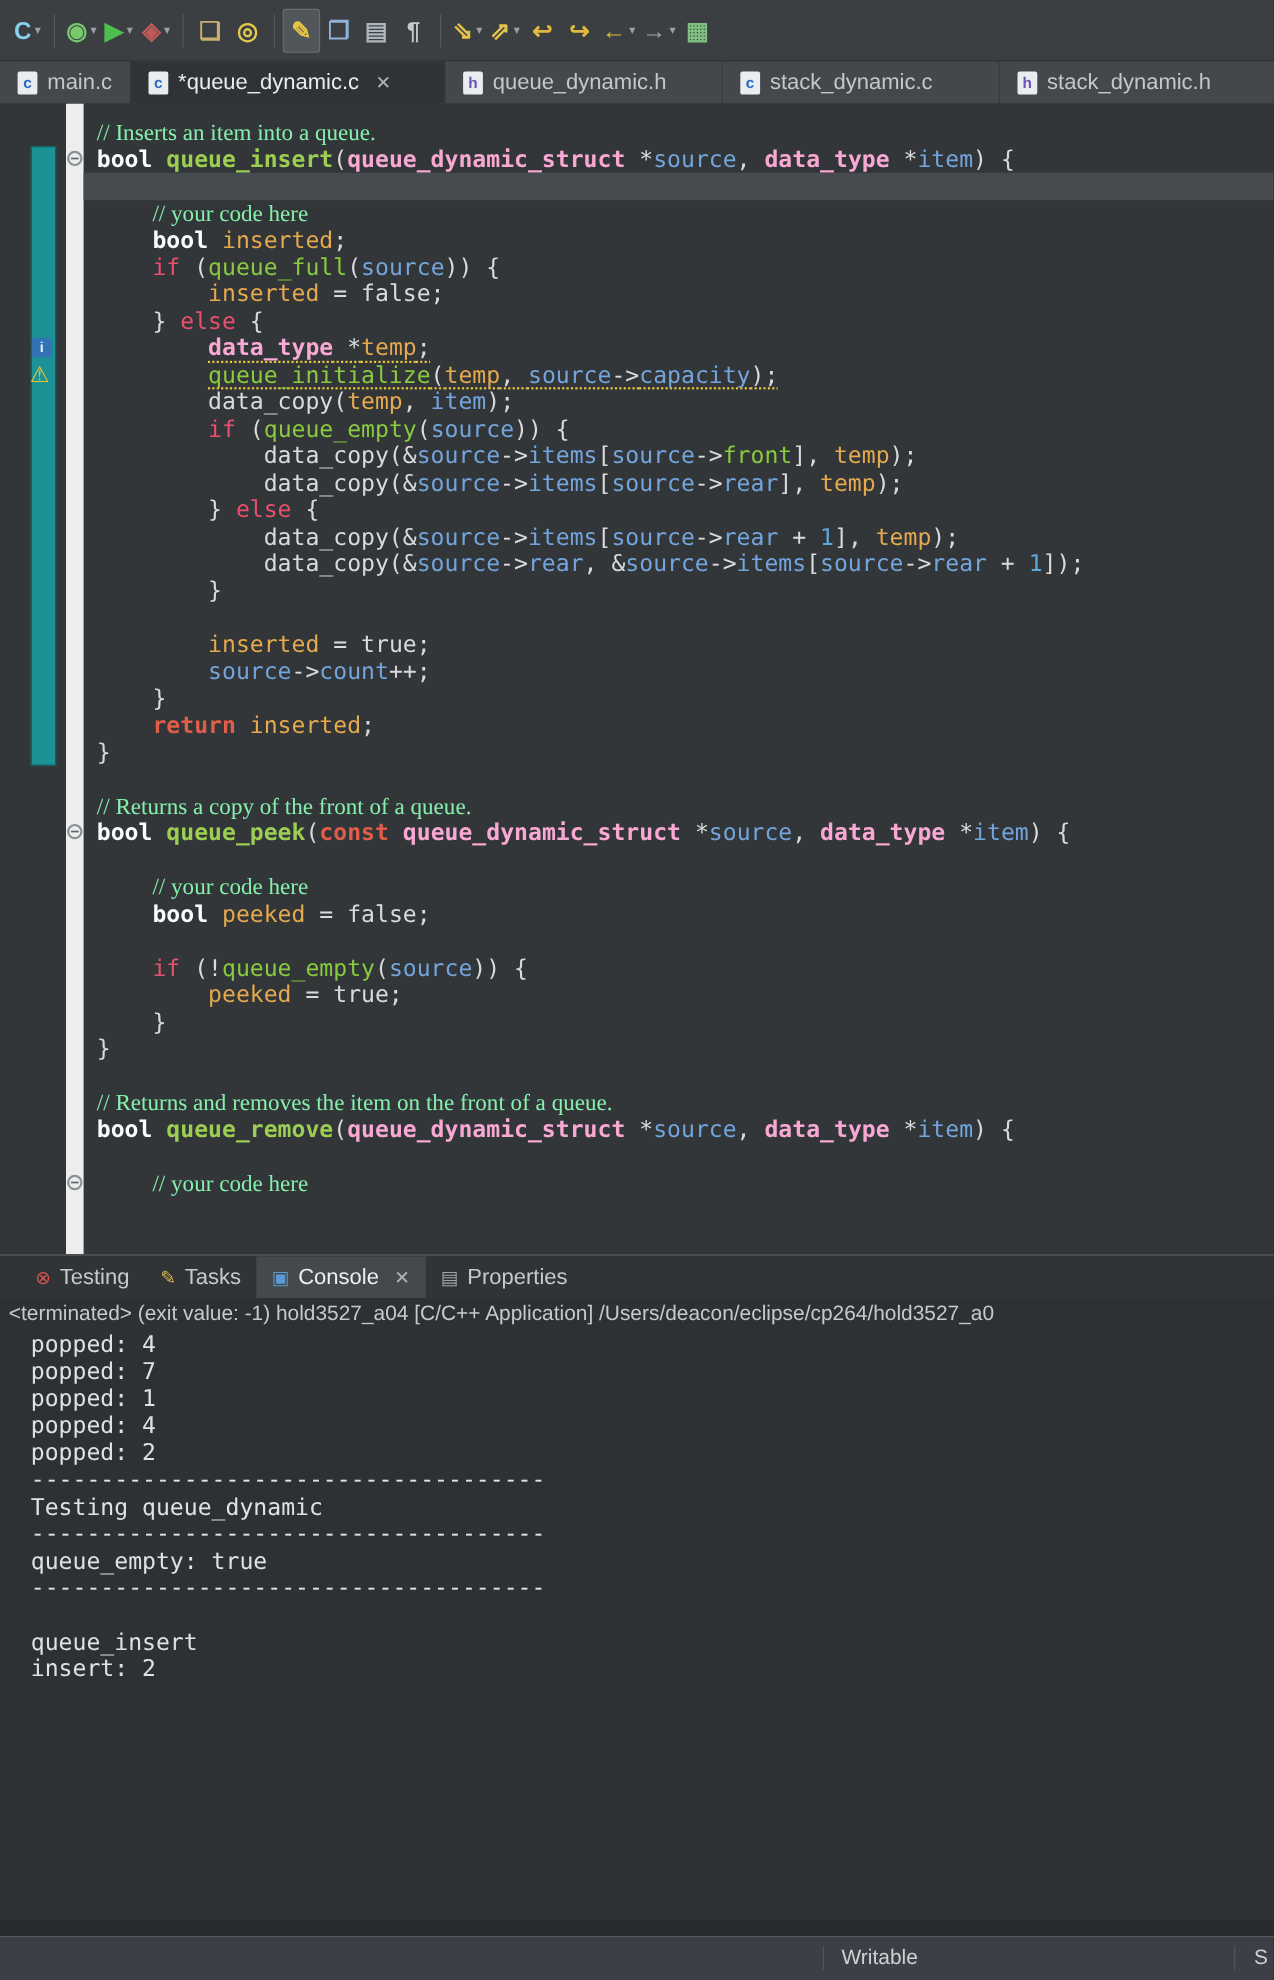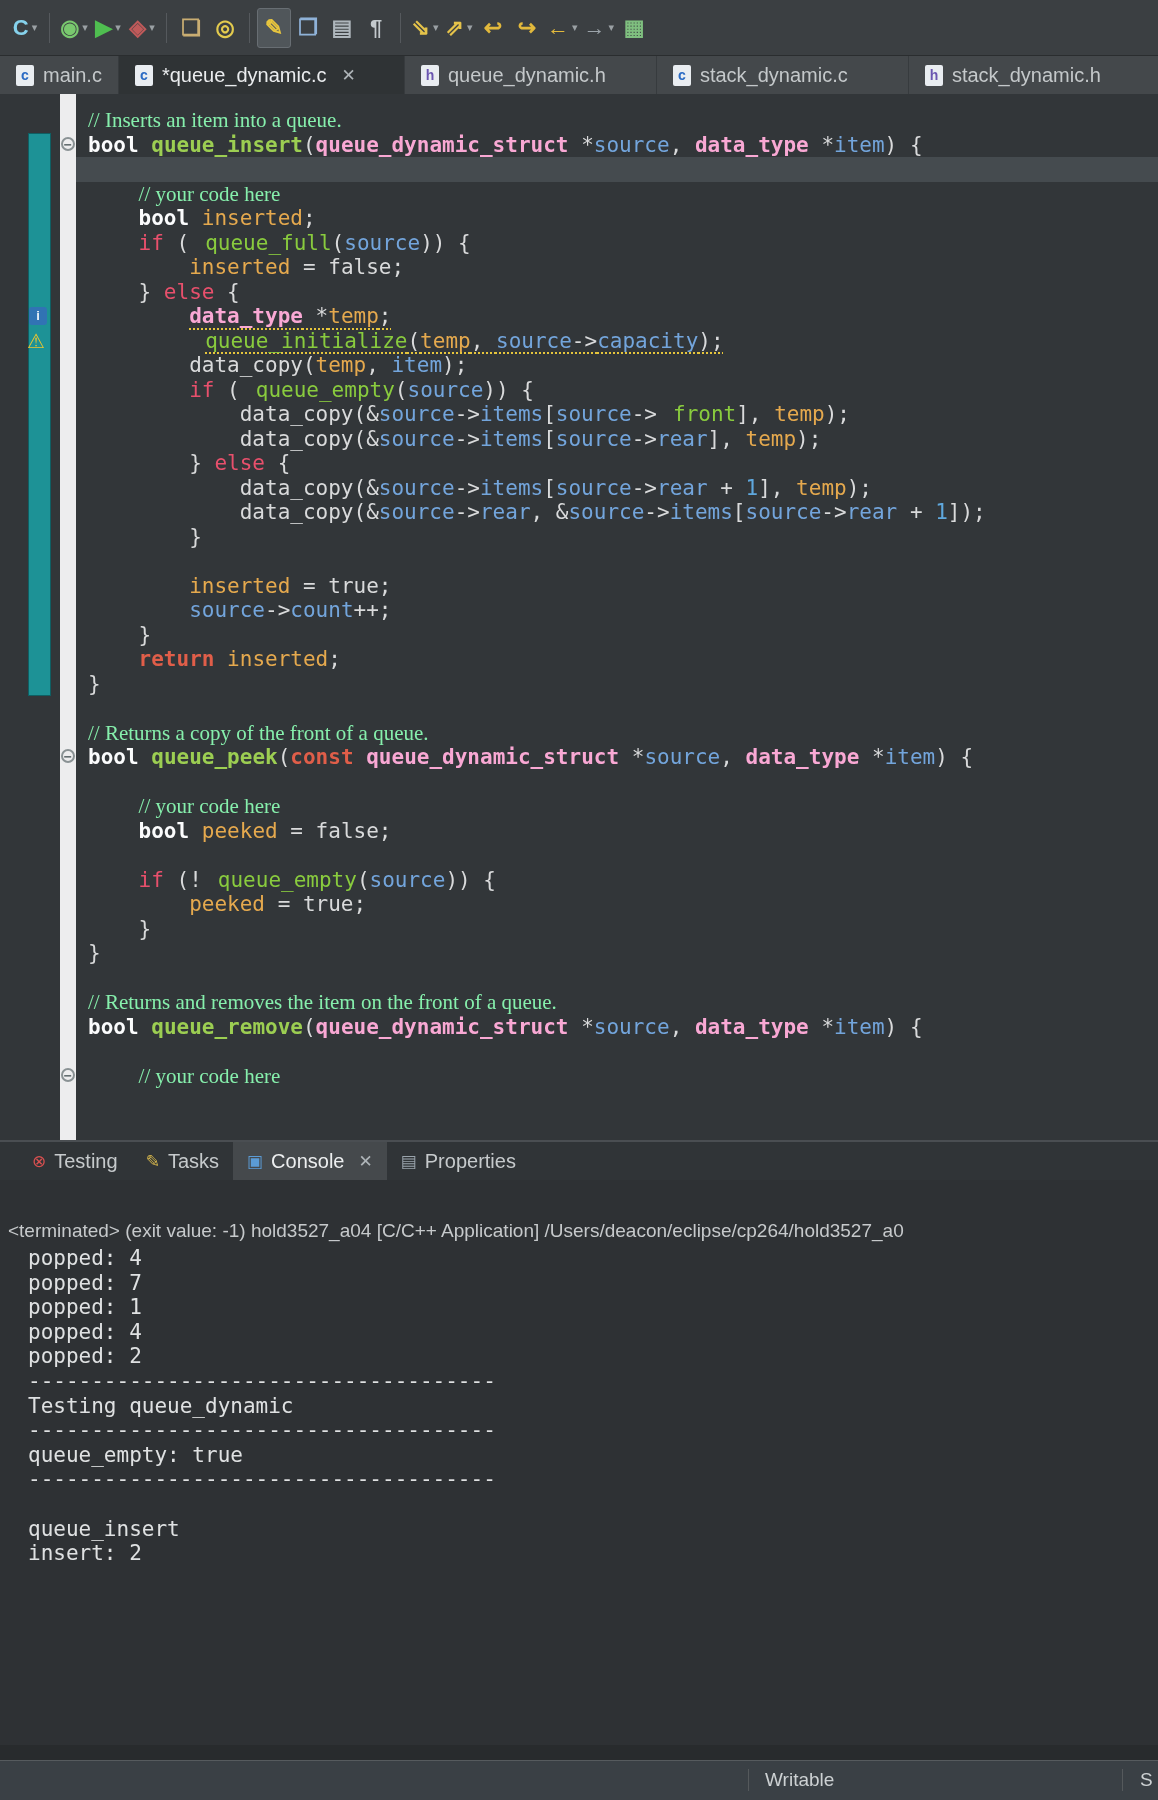--- a/index.html
+++ b/index.html
@@ -42,21 +42,21 @@
            font-family:"DejaVu Sans Mono",monospace; font-size:21px; line-height:24.5px;
            color:#D9DADB; }
   .cline.hl { background:#454B4F; }
   .tk-p { color:#D9DADB; }
   .tk-c { color:#86efac;font-family:Liberation Serif, serif; }
   .tk-k { color:#E8506C; font-weight:normal; }
   .tk-r { color:#E05E49; font-weight:bold; }
   .tk-b { color:#FBFCFD; font-weight:bold; }
   .tk-t { color:#f9a8d4; font-weight:bold; }
   .tk-f { color:#9CCE52; font-weight:bold; }
-  .tk-g { color:#89CB3E;margin-left:16px; }
+  .tk-g { color:#89CB3E; }
   .tk-v { color:#73A5DC; }
   .tk-l { color:#E5A94E; }
   .tk-n { color:#5FA8DE; }
   .tk-u { text-decoration:underline dotted #E6C53C 2px; text-underline-offset:5px;
           text-decoration-skip-ink:none; }
   .fold { position:absolute; left:61px; width:14px; height:14px; border-radius:50%;
           border:2px solid #8A9294; background:#EDEDEE; color:#5E686A;
           font:bold 13px/11px "DejaVu Sans Mono",monospace; text-align:center; }
   .ann-info { position:absolute; left:29px; width:18px; height:18px; border-radius:3px;
               background:#3173B4; color:#EAF1F8; font:bold 13px/18px "Liberation Sans",sans-serif;
@@ -65,21 +65,21 @@
 
   
   .console { position:absolute; top:1140px; left:0; width:1158px; height:620px;
              background:#2E3134; border-top:2px solid #4A4E52; overflow:hidden; }
   .ctabs { height:38px; display:flex; align-items:center; padding-left:18px; background:#303437; }
   .ctab { display:flex; align-items:center; gap:8px; height:38px; padding:0 14px;
           font-size:20px; color:#C6CACC; }
   .ctab.active { background:#45494C; color:#EDEFF0; }
   .cticon { font-size:17px; line-height:1; }
   .terml { height:28px; font-size:19px; color:#C6C9CB; padding:4px 0 0 8px;
-           white-space:nowrap; overflow:hidden;margin-top:36px; }
+           white-space:nowrap; overflow:hidden; }
   .cout { padding:2px 0 0 28px; }
   .coline { height:24.6px; white-space:pre; font-family:"DejaVu Sans Mono",monospace;
             font-size:21px; line-height:24.6px; color:#DFE1E2; }
   .console-bottom { position:absolute; bottom:0; left:0; right:0; height:15px; background:#282B2D; }
 
   
   .statusbar { position:absolute; top:1760px; left:0; width:1158px; height:40px;
                background:#3A4045; border-top:1px solid #565B5E;
                font-size:19px; color:#CDD1D3; }
   .sb-sep { position:absolute; top:8px; width:1px; height:22px; background:#55595C; }

